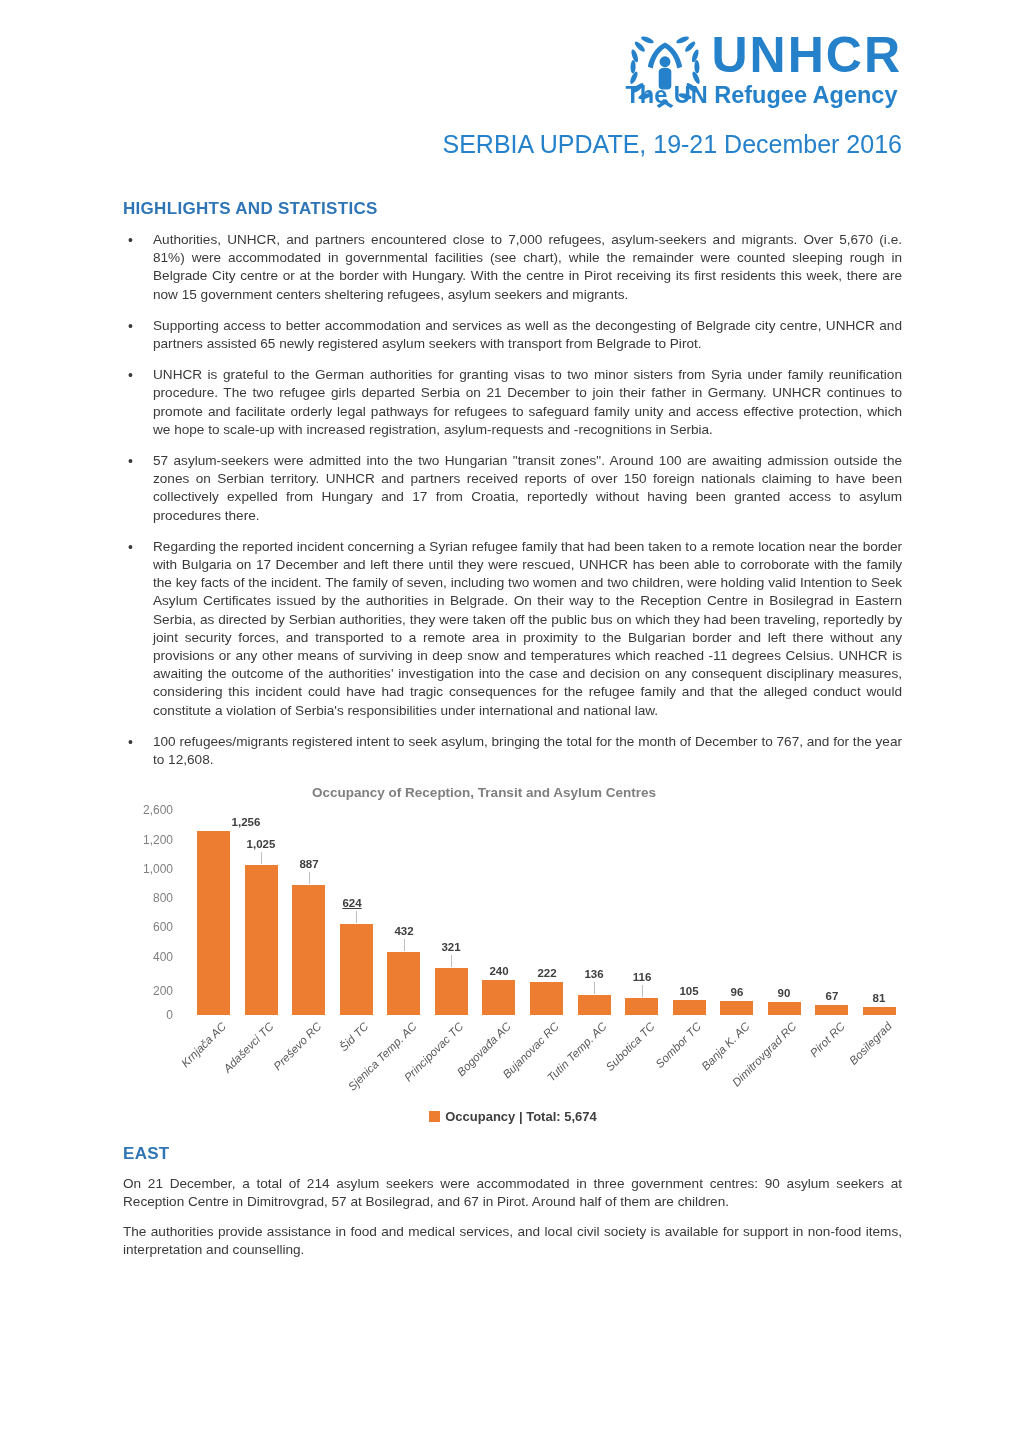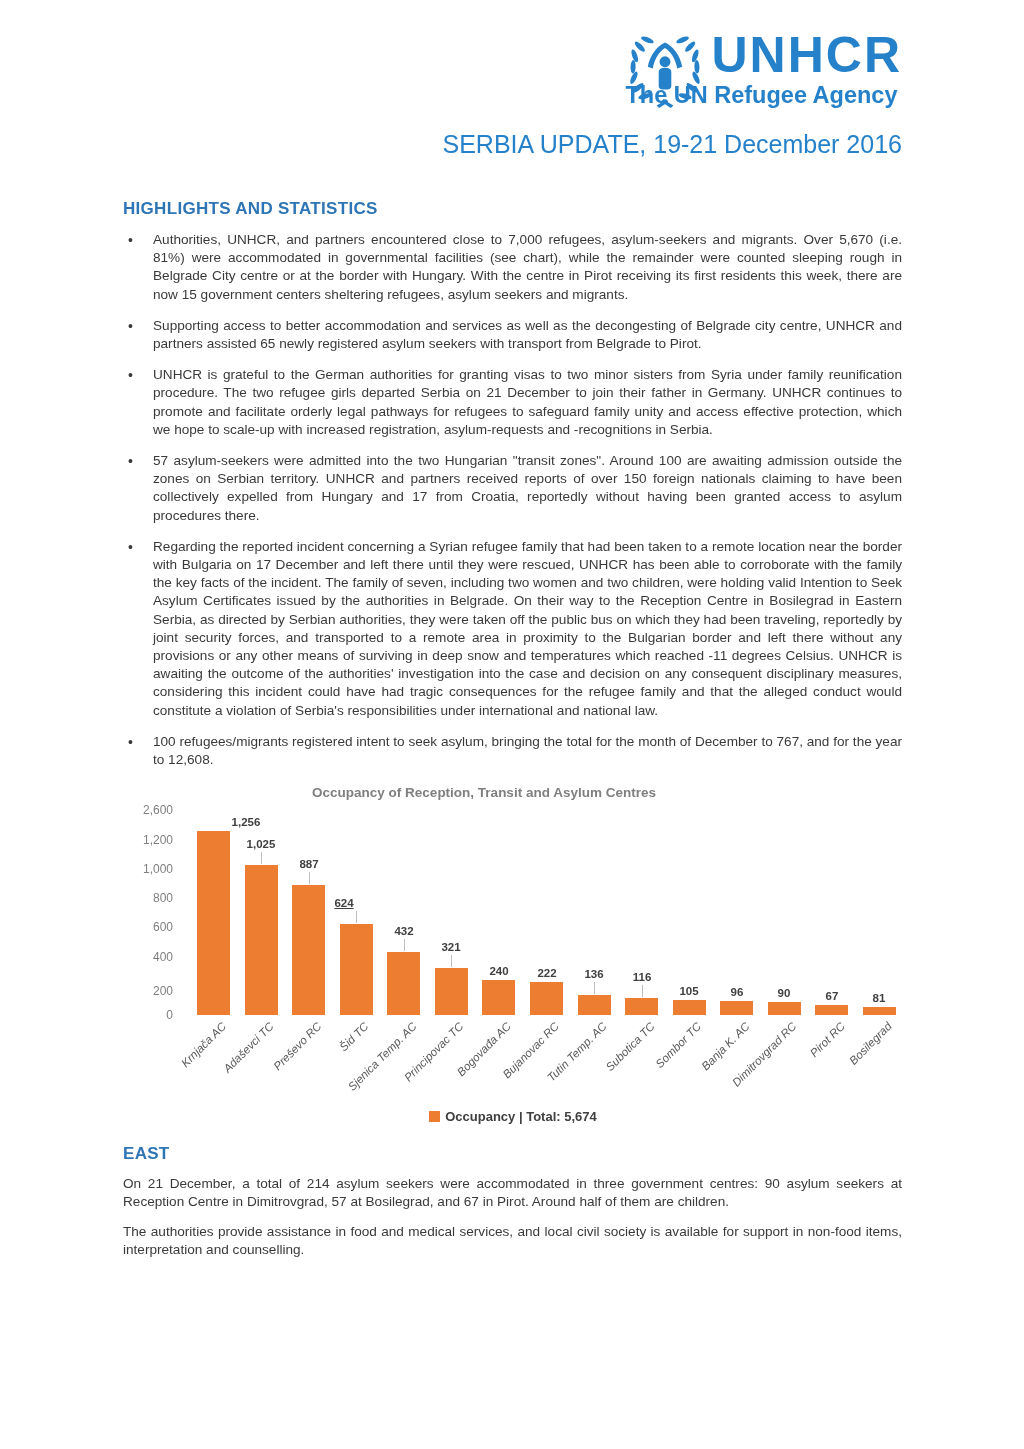--- a/index.html
+++ b/index.html
@@ -143,21 +143,21 @@
           <div class="bar" style="left: 7px; width: 33px; height: 184px; background: rgb(237, 125, 49);"></div>
           <div class="bar-label" style="left: 24px; bottom: 187px; margin-left: 32px;">1,256</div>
           <div class="bar" style="left: 55px; width: 33px; height: 150px; background: rgb(237, 125, 49);"></div>
           <div class="leader" style="left: 71px; bottom: 151px; height: 12px;"></div>
           <div class="bar-label" style="left: 71px; bottom: 165px;">1,025</div>
           <div class="bar" style="left: 102px; width: 33px; height: 130px; background: rgb(237, 125, 49);"></div>
           <div class="leader" style="left: 119px; bottom: 131px; height: 12px;"></div>
           <div class="bar-label" style="left: 119px; bottom: 145px;">887</div>
           <div class="bar" style="left: 150px; width: 33px; height: 91px; background: rgb(237, 125, 49);"></div>
           <div class="leader" style="left: 166px; bottom: 92px; height: 12px;"></div>
-          <div class="bar-label" style="left: 154px; bottom: 106px; text-decoration: underline;">624</div>
+          <div class="bar-label" style="left: 162px; bottom: 106px; text-decoration: underline;">624</div>
           <div class="bar" style="left: 197px; width: 33px; height: 63px; background: rgb(237, 125, 49);"></div>
           <div class="leader" style="left: 214px; bottom: 64px; height: 12px;"></div>
           <div class="bar-label" style="left: 214px; bottom: 78px;">432</div>
           <div class="bar" style="left: 245px; width: 33px; height: 47px; background: rgb(237, 125, 49);"></div>
           <div class="leader" style="left: 261px; bottom: 48px; height: 12px;"></div>
           <div class="bar-label" style="left: 261px; bottom: 62px;">321</div>
           <div class="bar" style="left: 292px; width: 33px; height: 35px; background: rgb(237, 125, 49);"></div>
           <div class="bar-label" style="left: 309px; bottom: 38px;">240</div>
           <div class="bar" style="left: 340px; width: 33px; height: 33px; background: rgb(237, 125, 49);"></div>
           <div class="bar-label" style="left: 357px; bottom: 36px;">222</div>

